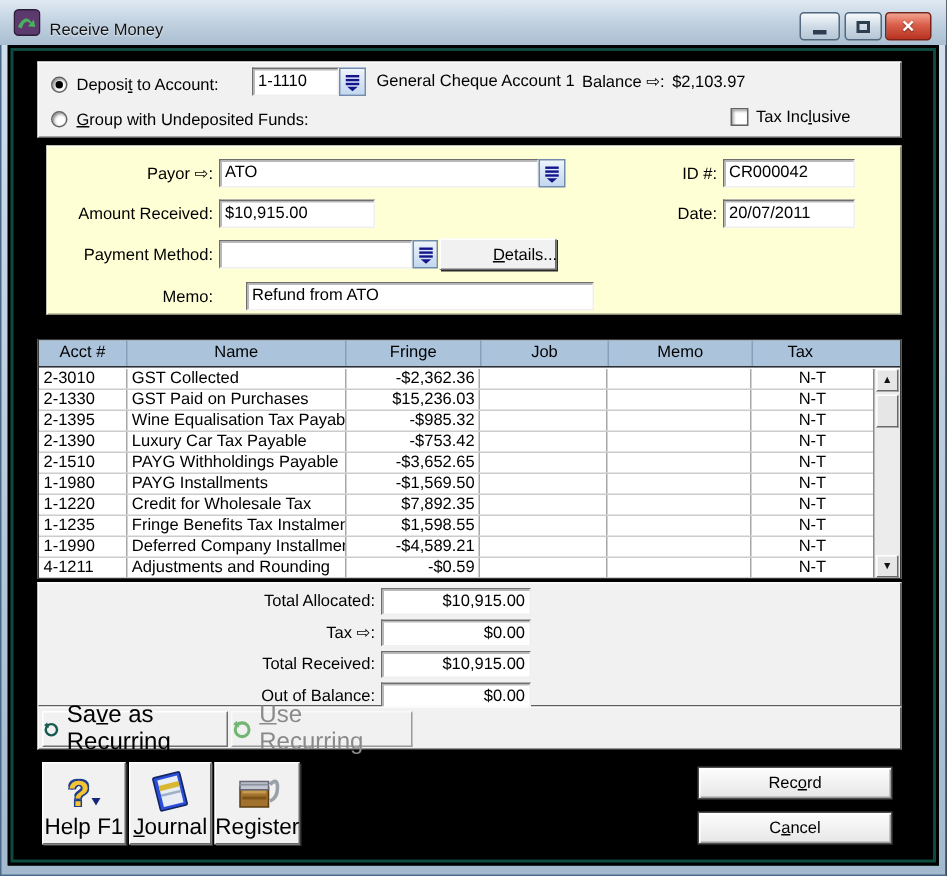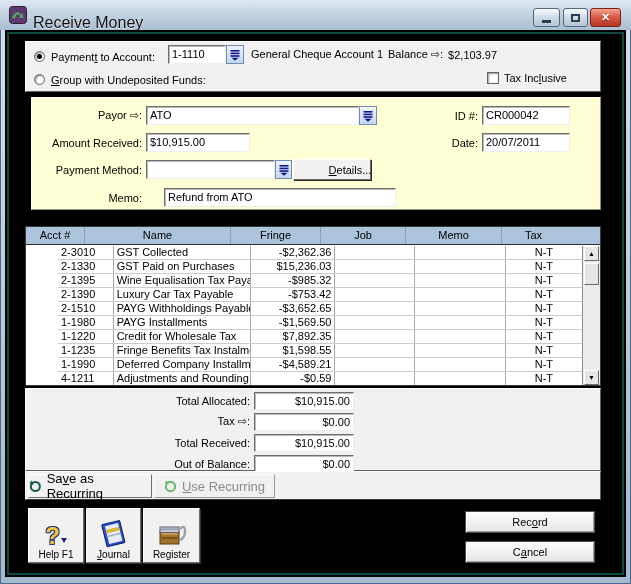--- a/index.html
+++ b/index.html
@@ -3,21 +3,21 @@
 <meta charset="utf-8">
 <style>
   html,body{margin:0;padding:0;background:#222;}
   *{box-sizing:border-box;font-family:"Liberation Sans",sans-serif;}
   .window{position:relative;width:631px;height:584px;background:linear-gradient(#d3e0ee,#a3b9ce);
           box-shadow:inset 0 0 0 1px #4a6a8c;overflow:hidden;}
   
   .titlebar{position:absolute;left:0;top:0;width:631px;height:30px;
             background:linear-gradient(#dfe9f3,#bccddd 60%,#aabfd2);}
   .app-icon{position:absolute;left:9px;top:6px;width:18px;height:18px;}
-  .title-text{position:absolute;left:33px;top:14px;font-size:16px;color:#111;
+  .title-text{position:absolute;left:33px;top:14px;font-size:11px;color:#111;
               text-shadow:0 1px 1px rgba(255,255,255,.8);}
   .winbtn{position:absolute;top:8px;height:19px;border:1px solid #53687d;border-radius:3px;
           background:linear-gradient(#f7fafc,#cfdbe6 50%,#b6c6d6);display:flex;align-items:center;justify-content:center;}
   .winbtn.min{left:533px;width:27px;}
   .winbtn.max{left:563px;width:25px;}
   .winbtn.close{left:590px;width:31px;background:linear-gradient(#f2a490,#d95e4a 45%,#b83322);border-color:#7a2218;
                 color:#fff;font-size:11px;font-weight:bold;text-shadow:0 1px 1px rgba(0,0,0,.5);}
   .glyph-min{width:9px;height:3px;background:#2e3e50;margin-top:8px;}
   .glyph-max{width:9px;height:8px;border:2px solid #2e3e50;background:transparent;}
   
@@ -45,21 +45,21 @@
   
   #pay-panel{left:31px;top:97px;width:570px;height:113px;background:#FFFFD6;
              border-color:#fffff2 #8c8c74 #8c8c74 #fffff2;}
   .ylabel{display:inline-block;width:106px;text-align:right;margin-right:4px;}
   .rlabel{display:inline-block;width:77px;text-align:right;margin-right:4px;}
   
   #alloc-table{position:absolute;left:25px;top:226px;width:576px;height:160px;background:#fff;border:1px solid #3a3a3a;}
   .thead{display:flex;height:18px;background:#abc4dc;border-bottom:1px solid #2f2f2f;}
   .th{font-size:11px;color:#000;text-align:center;padding-top:2px;border-right:1px solid #85a0ba;
       white-space:nowrap;overflow:hidden;}
-  .tbody{position:absolute;left:0;top:19px;right:18px;bottom:0;overflow:hidden;padding-left:32px;}
+  .tbody{position:absolute;left:0;top:19px;right:18px;bottom:0;overflow:hidden;}
   .trow{display:flex;height:14px;border-bottom:1px solid #cccccc;background:#fff;}
   .tc{font-size:11px;line-height:13px;color:#000;padding:0 3px;border-right:1px solid #a8a8a8;
       white-space:nowrap;overflow:hidden;}
   .c-acct{width:59px;}
   .c-name{width:146px;}
   .c-amount{width:90px;text-align:right;}
   .c-job{width:85px;}
   .c-memo{width:96px;}
   .c-tax{width:81px;text-align:center;border-right:none;}
   .h-acct{width:59px;}.h-name{width:146px;}.h-amount{width:90px;}.h-job{width:85px;}.h-memo{width:96px;}
@@ -73,31 +73,31 @@
   .sthumb{position:absolute;left:1px;top:17px;width:15px;height:22px;background:#e6e6e6;border:1px solid;
           border-color:#fff #6a6a6a #6a6a6a #fff;}
   
   #totals-panel{left:25px;top:388px;width:576px;height:83px;padding-top:2px;}
   .total-row{display:flex;align-items:center;height:19px;margin-bottom:2px;padding-left:12px;}
   .tlabel{display:inline-block;width:212px;text-align:right;font-size:11px;margin-right:4px;white-space:nowrap;}
   .tfield{width:100px;height:18px;text-align:right;}
   
   #recurring-strip{left:25px;top:471px;width:576px;height:29px;border-color:#fbfbfb #5f5f5f #3a3a3a #fbfbfb;}
   .rec-btn{position:absolute;top:2px;height:24px;display:flex;align-items:center;justify-content:center;gap:5px;
-           background:#f1f1f1;border:1px solid;border-color:#fff #707070 #707070 #fff;font-size:13px;}
+           background:#f1f1f1;border:1px solid;border-color:#fff #707070 #707070 #fff;font-size:16px;}
   #save-recurring{left:2px;width:124px;}
   #use-recurring{left:128px;width:121px;color:#8a8a8a;border-color:#fafafa #9a9a9a #9a9a9a #fafafa;align-items:center;}
   
   .tool-btn{position:absolute;top:508px;height:55px;background:#f1f1f1;border:1px solid;
             border-color:#fff #6a6a6a #6a6a6a #fff;box-shadow:1px 1px 0 #333;
             display:flex;flex-direction:column;align-items:center;justify-content:flex-end;padding-bottom:2px;}
   #help-btn{left:28px;width:56px;}
   #journal-btn{left:86px;width:55px;}
   #register-btn{left:143px;width:57px;}
-  .tool-label{font-size:10px;color:#000;margin-top:1px;}
+  .tool-label{font-size:15px;color:#000;margin-top:1px;}
   .help-q{font-size:24px;font-weight:bold;color:#f6c431;line-height:24px;
           text-shadow:1px 1px 0 #1d3d8f,-1px -1px 0 #1d3d8f,1px -1px 0 #1d3d8f,-1px 1px 0 #1d3d8f;}
   .help-caret{width:0;height:0;border:3px solid transparent;border-top:5px solid #16267c;display:inline-block;margin-left:1px;}
   .cmd-btn{position:absolute;left:465px;width:130px;height:22px;
            background:linear-gradient(#fdfdfd,#e6e6e6);border:1px solid #4d4d4d;
            box-shadow:inset 1px 1px 0 #fff,inset -1px -1px 0 #9d9d9d;
            font-size:11px;display:flex;align-items:center;justify-content:center;color:#000;}
   #record-btn{top:511px;}
   #cancel-btn{top:541px;}
 </style>
@@ -123,21 +123,21 @@
     <div class="winbtn close">
         <span>✕</span>
       </div>
   </div>
 
   <div class="content-bg"></div>
 
   <div class="panel" id="top-panel">
     <div class="row-abs" style="left:8px;top:5px;height:19px;">
       <span class="radio sel"></span>
-      <span class="lbl" style="margin-left:6px;"><span>Payment</span><span class="u">t</span><span> to Account:</span></span>
+      <span class="lbl" style="margin-left:6px;"><span>Deposi</span><span class="u">t</span><span> to Account:</span></span>
     </div>
     <div class="row-abs combo" style="left:142px;top:3px;">
       <div class="field" style="width:58px;height:19px;">1-1110</div>
       <div class="combo-btn" style="height:19px;">
         <svg width="12" height="12" viewBox="0 0 12 12">
           <rect x="1.5" y="1" width="9" height="1.6" fill="#14148c"></rect>
             <rect x="1.5" y="3.6" width="9" height="1.6" fill="#14148c"></rect>
             <rect x="1.5" y="6.2" width="9" height="1.6" fill="#14148c"></rect>
             <path d="M2.5 8.8 h7 l-3.5 3 z" fill="#14148c"></path>
         </svg>

